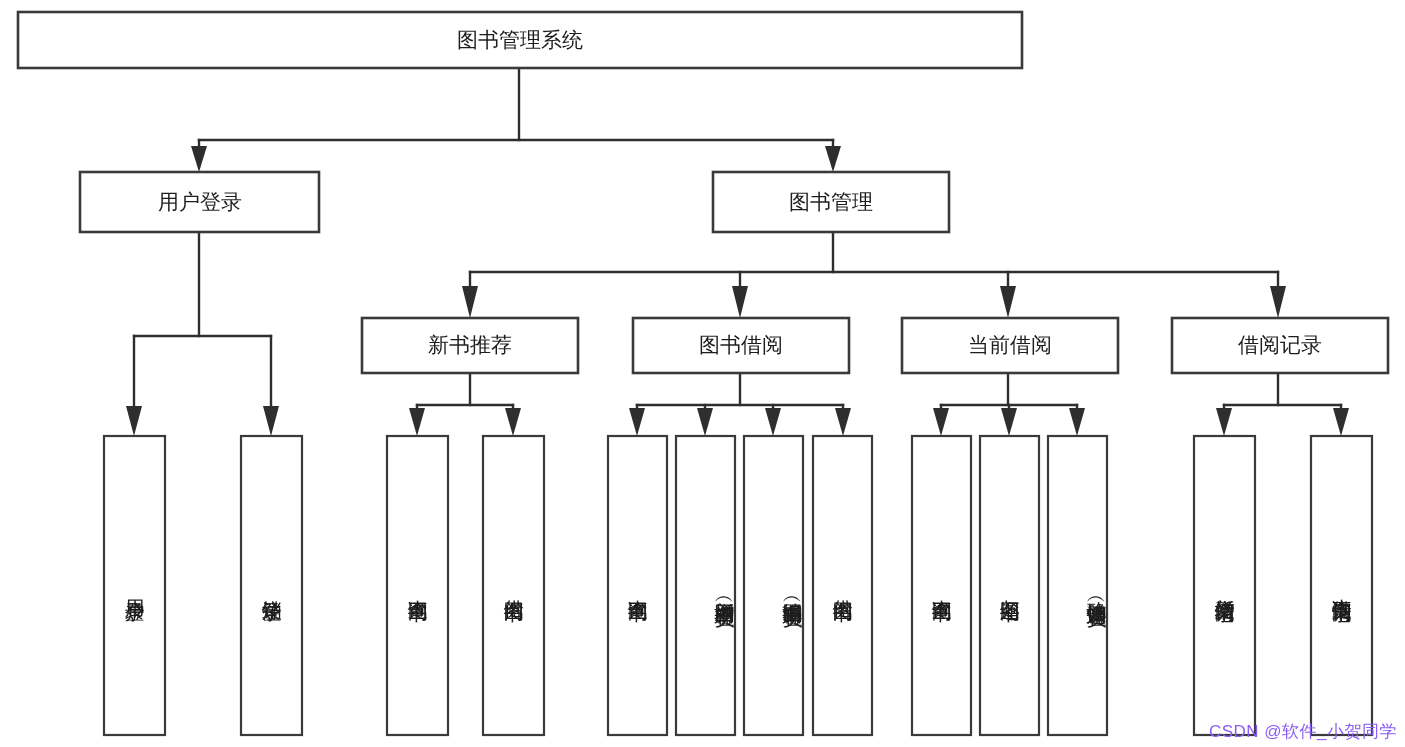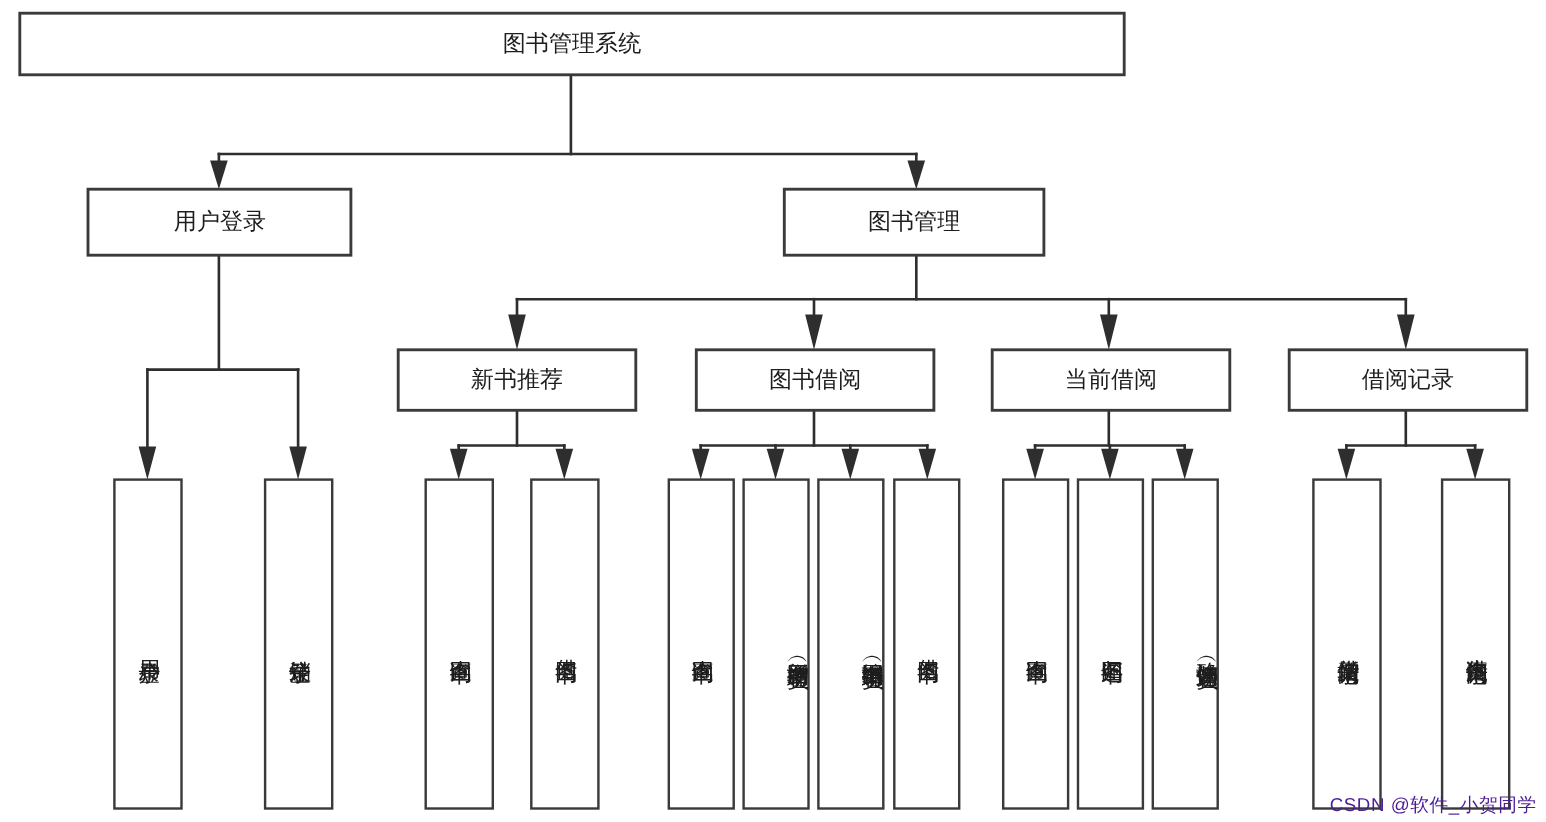--- a/index.html
+++ b/index.html
@@ -65,21 +65,21 @@
     letter-spacing: 1px;
     pointer-events: none;
     user-select: none;
   }
   .watermark {
     position: absolute;
     right: 8px;
     bottom: 4px;
     font-family: "Liberation Sans", "DejaVu Sans", sans-serif;
     font-size: 17px;
-    color: #4c1d95;
+    color: #8b5cf6;
     letter-spacing: 0.5px;
     white-space: nowrap;
     margin-left: 10px;
   }
 </style>
 </head>
 <body>
 
 <div id="diagram-root">
 

